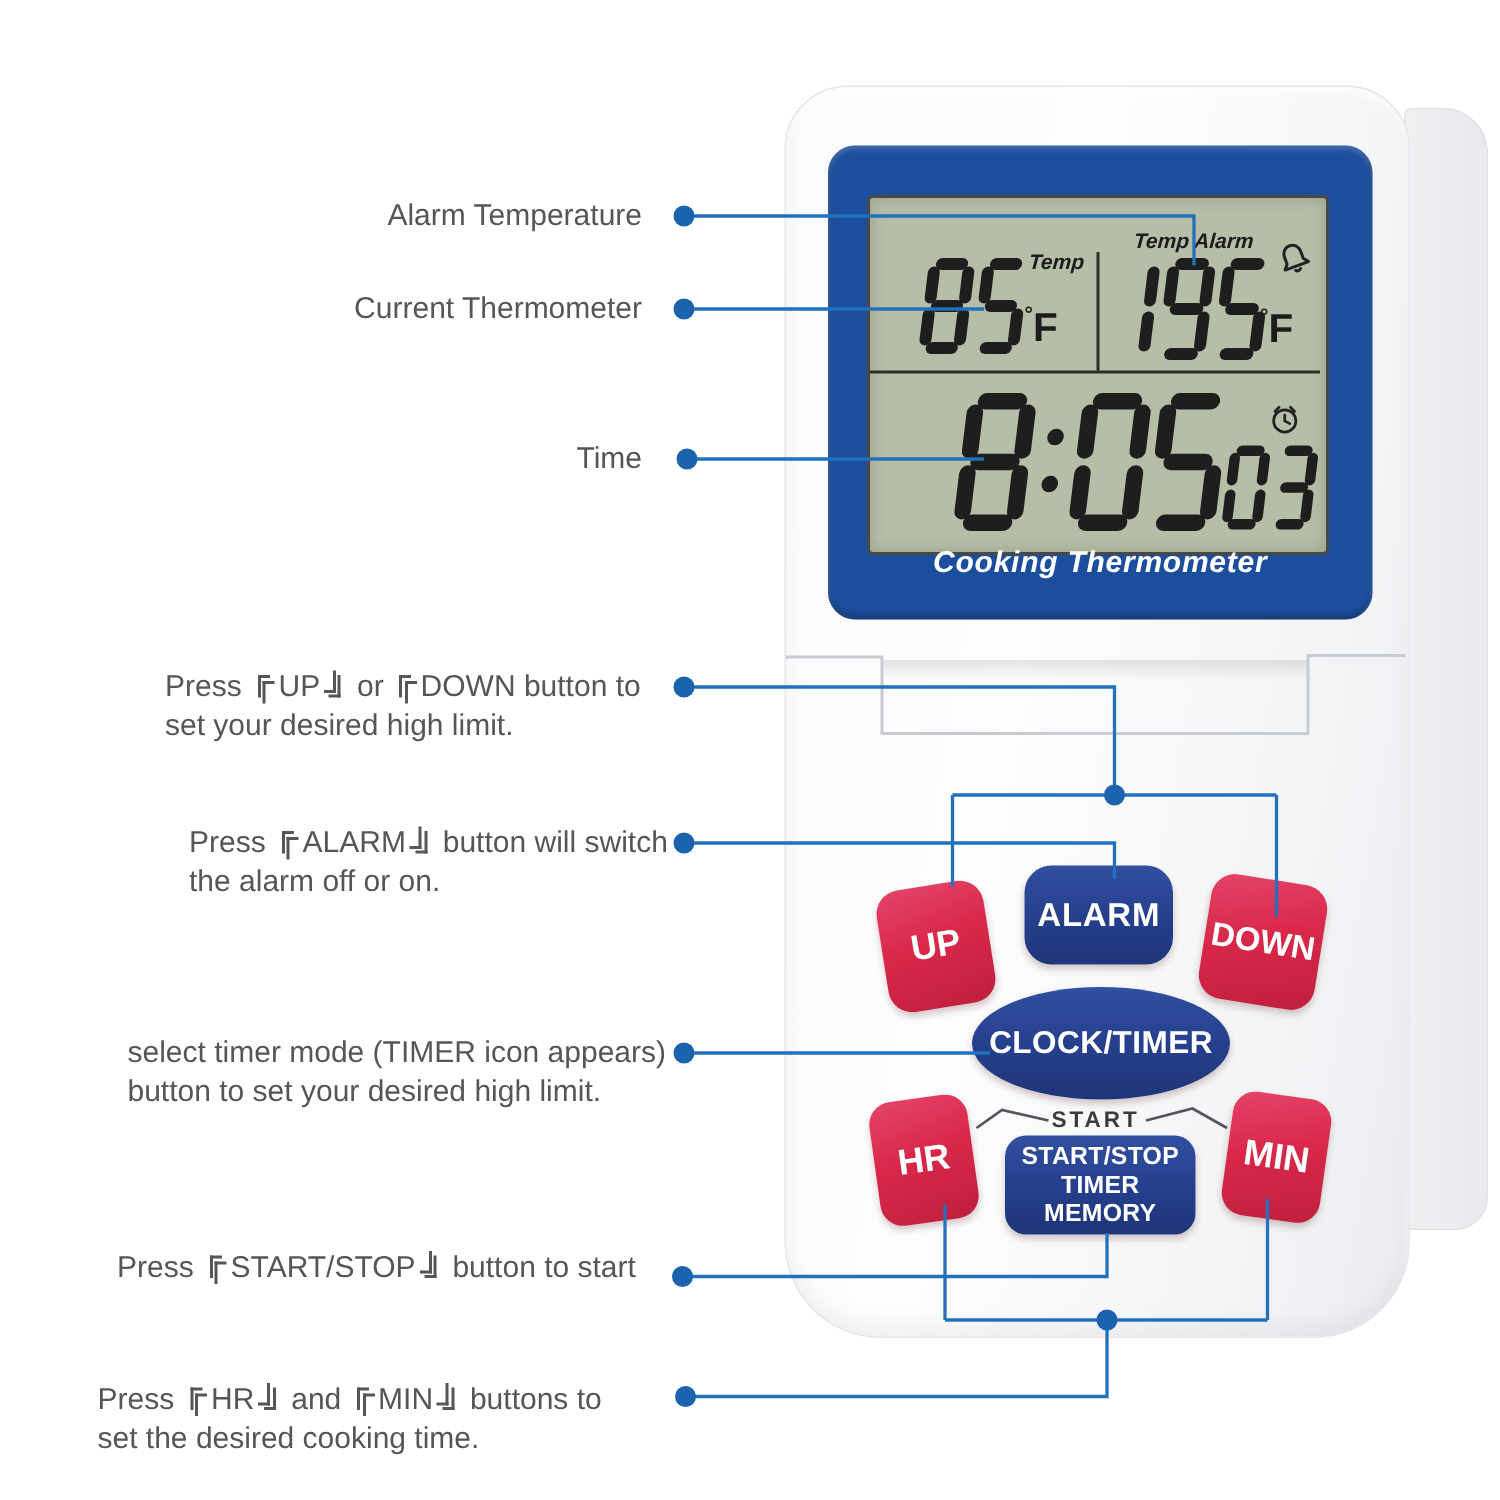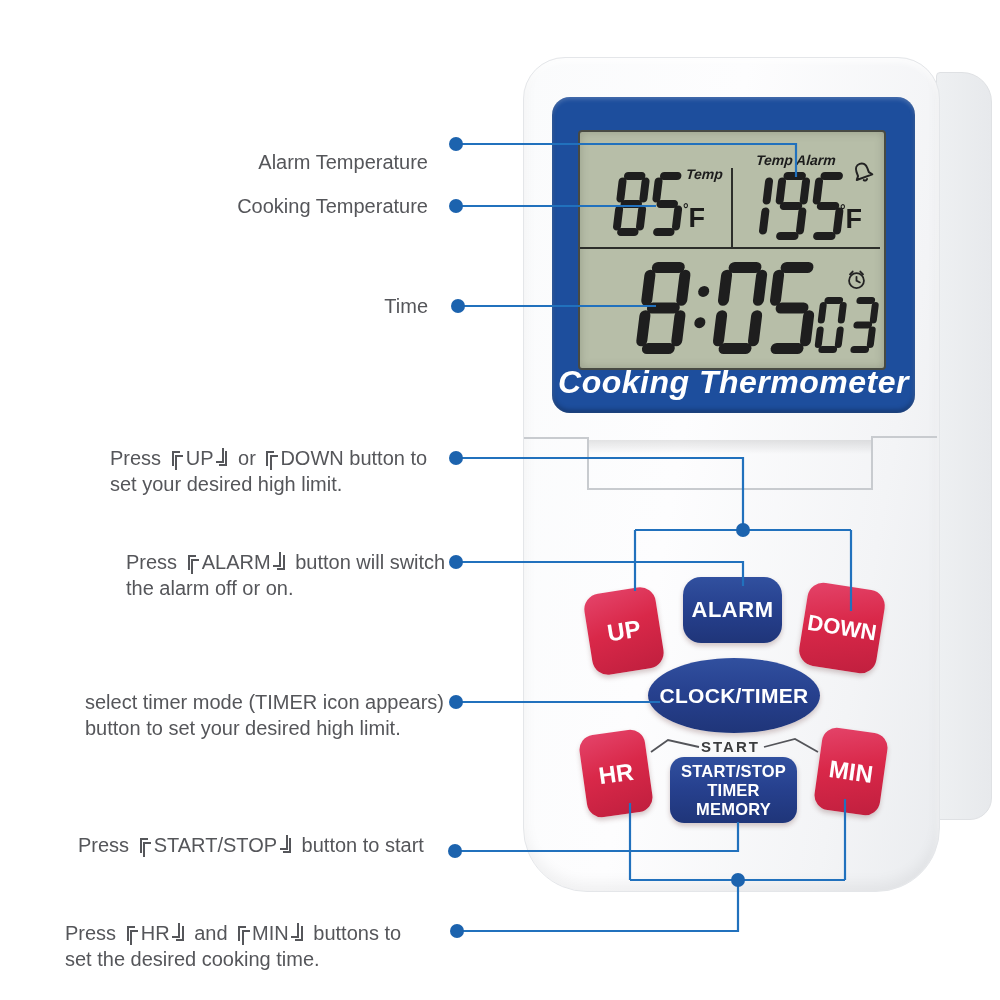--- a/index.html
+++ b/index.html
@@ -26,21 +26,21 @@
   }
   #display-bezel{
     left:552px;top:97px;width:363px;height:316px;
     background:var(--bezel-blue);
     border-radius:18px;
     box-shadow:inset 0 2px 4px rgba(255,255,255,.22), inset 0 -3px 5px rgba(0,0,0,.28);
     z-index:4;
   }
   #display-caption{
     left:552px;top:364px;width:363px;text-align:center;
-    font-size:32px;font-weight:bold;font-style:italic;color:#fff;
+    font-size:20px;font-weight:bold;font-style:italic;color:#fff;
     letter-spacing:.5px;z-index:5;
   }
   #lcd-panel{
     left:578px;top:130px;width:304px;height:236px;
     background:var(--lcd-green);
     border:2px solid #474a43;border-radius:4px;
     box-shadow:inset 0 0 10px rgba(60,65,50,.25);
     z-index:5;
   }
   .lcd-divider{background:#2c2e2a;z-index:6;}
@@ -231,22 +231,22 @@
     <span>HR</span>
   </div>
 <div class="btn btn-blue" id="start-stop-button">
   <div>START/STOP</div>
   <div>TIMER MEMORY</div>
 </div>
 <div class="btn btn-red" id="min-button">
     <span>MIN</span>
   </div>
 
-<div class="abs ann-text ann-right" style="right:572px;top:149px;">Alarm Temperature</div>
-<div class="abs ann-text ann-right" style="right:572px;top:193px;">Cooking Temperature</div>
+<div class="abs ann-text ann-right" style="right:572px;top:131px;">Alarm Temperature</div>
+<div class="abs ann-text ann-right" style="right:572px;top:193px;">Current Thermometer</div>
 <div class="abs ann-text ann-right" style="right:572px;top:293px;">Time</div>
 
 <div class="abs ann-text" style="left:110px;top:445px;">
   <div class="rich">Press <span class="brl"></span>UP<span class="brr"></span> or <span class="brl"></span>DOWN button to</div>
   <div class="rich">set your desired high limit.</div>
 </div>
 <div class="abs ann-text" style="left:98px;top:549px;margin-left:28px;">
   <div class="rich">Press <span class="brl"></span>ALARM<span class="brr"></span> button will switch</div>
   <div class="rich">the alarm off or on.</div>
 </div>

